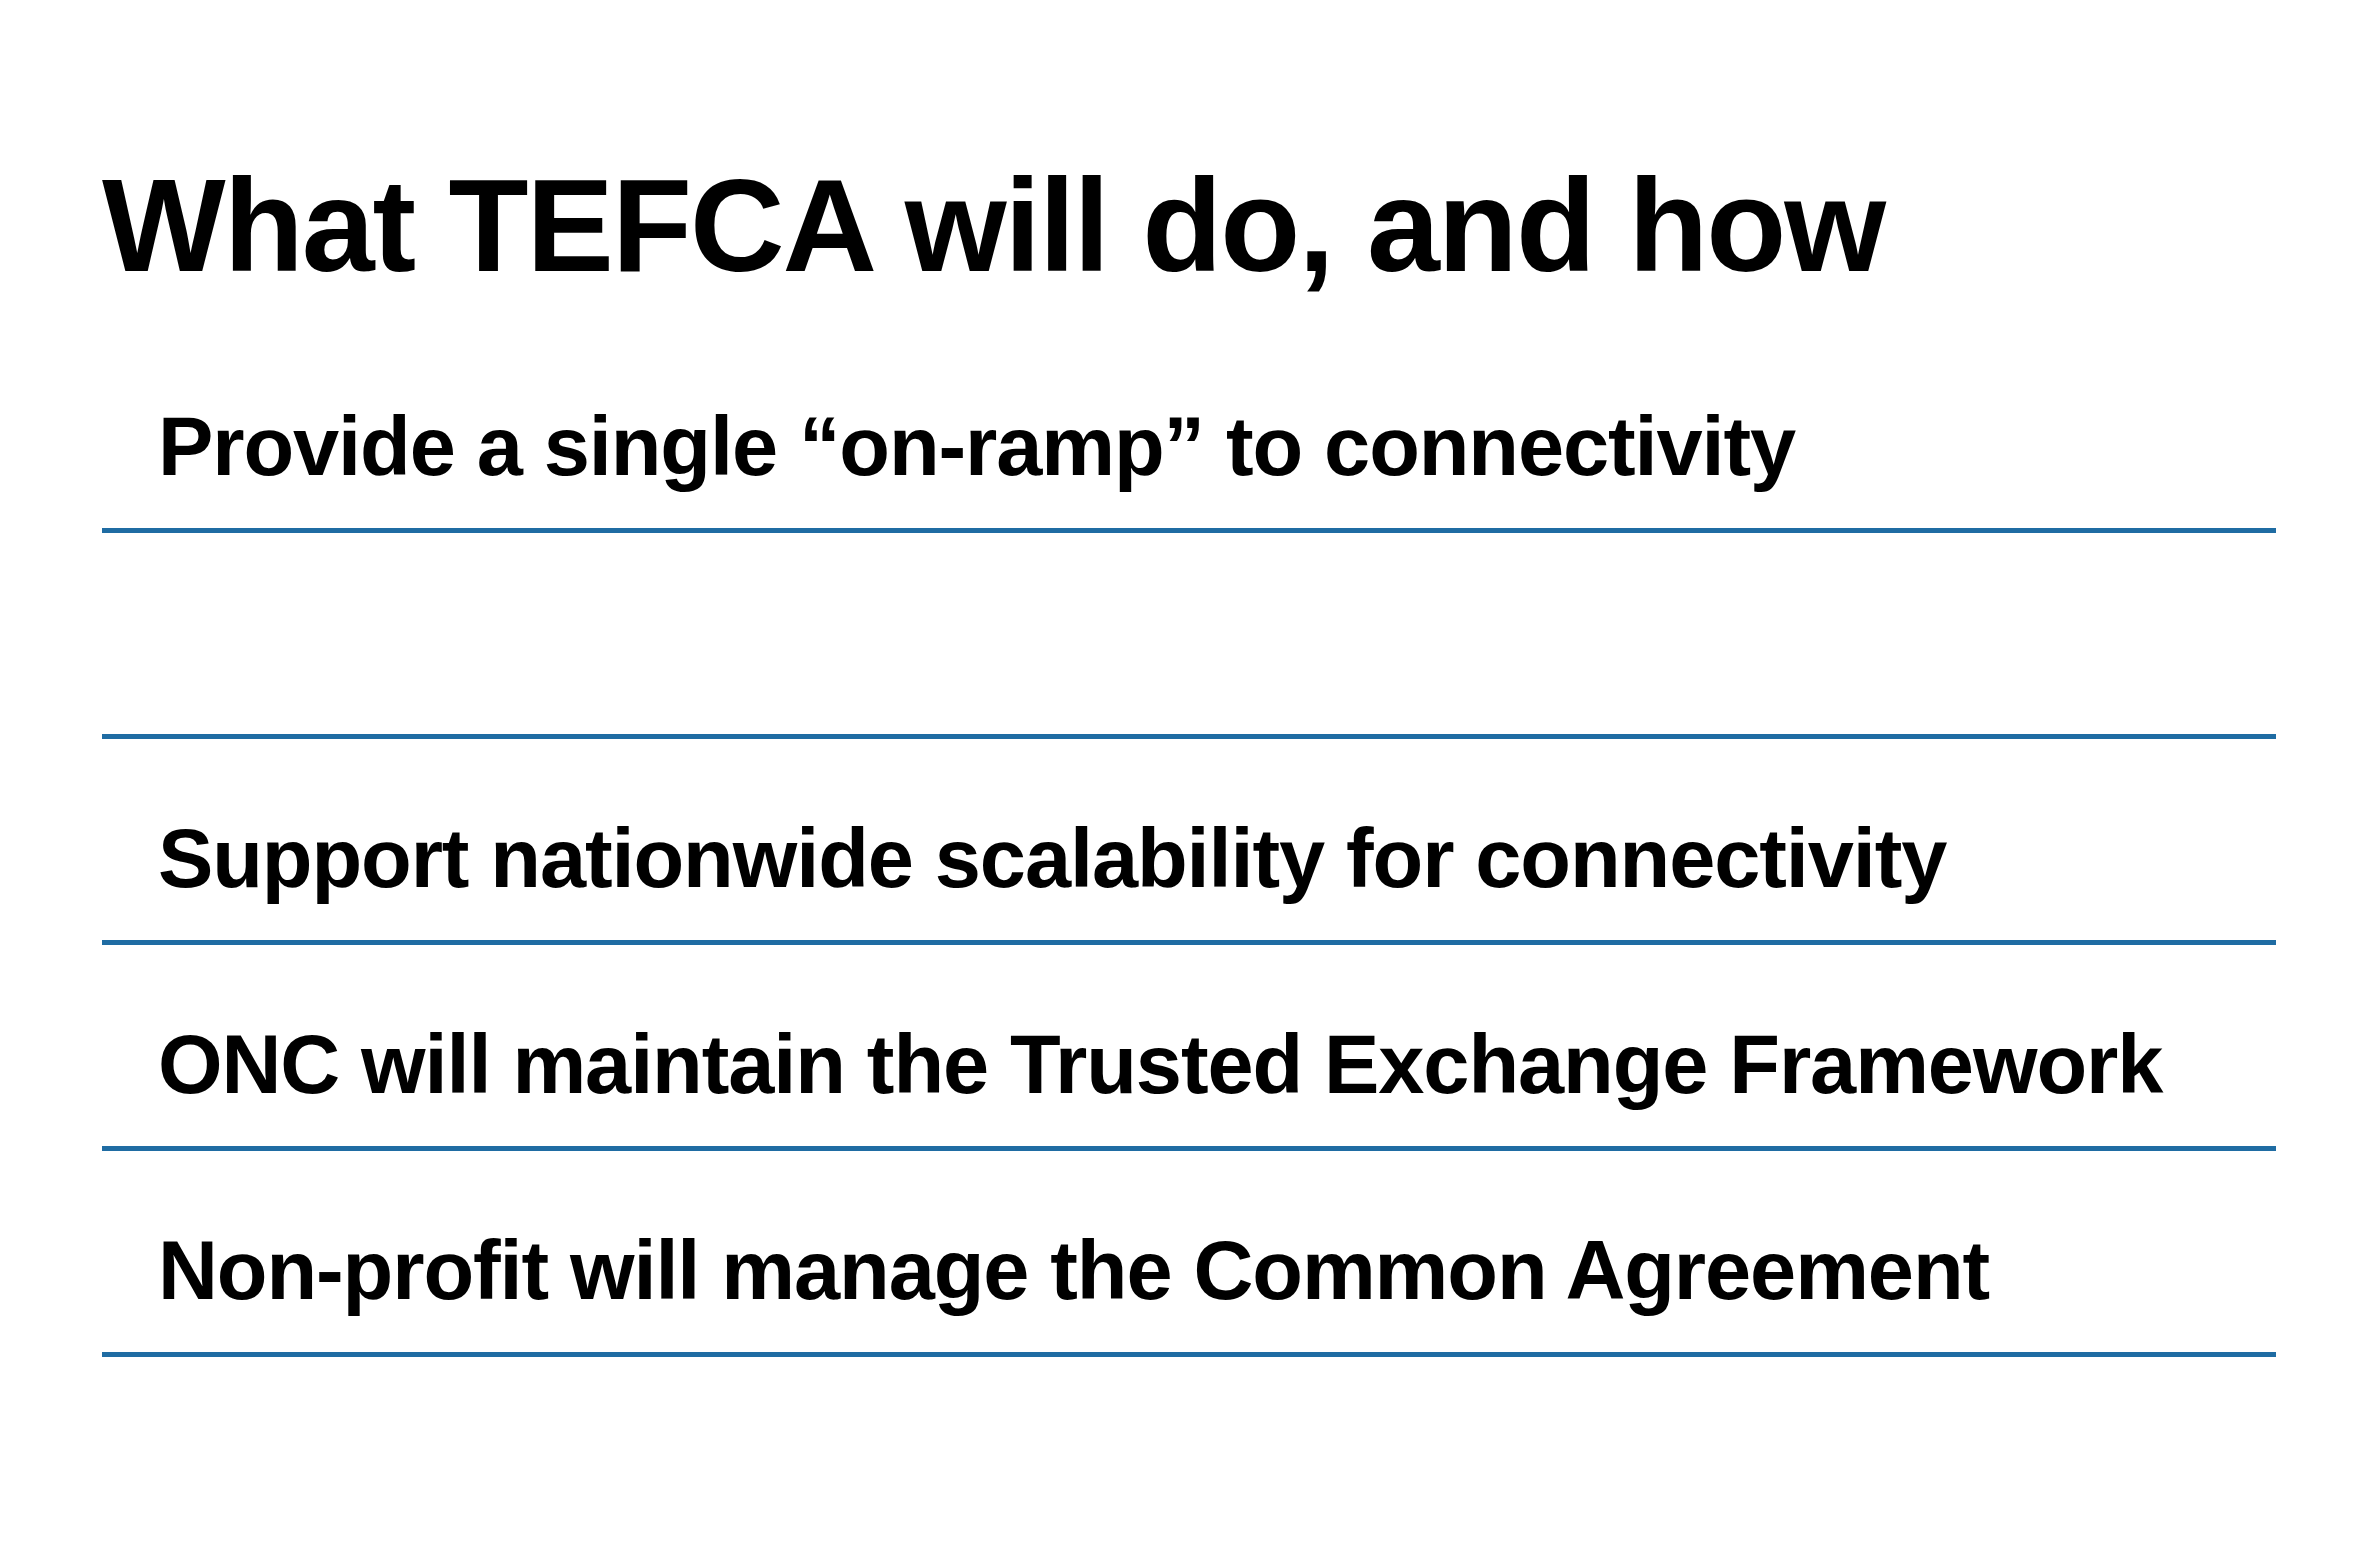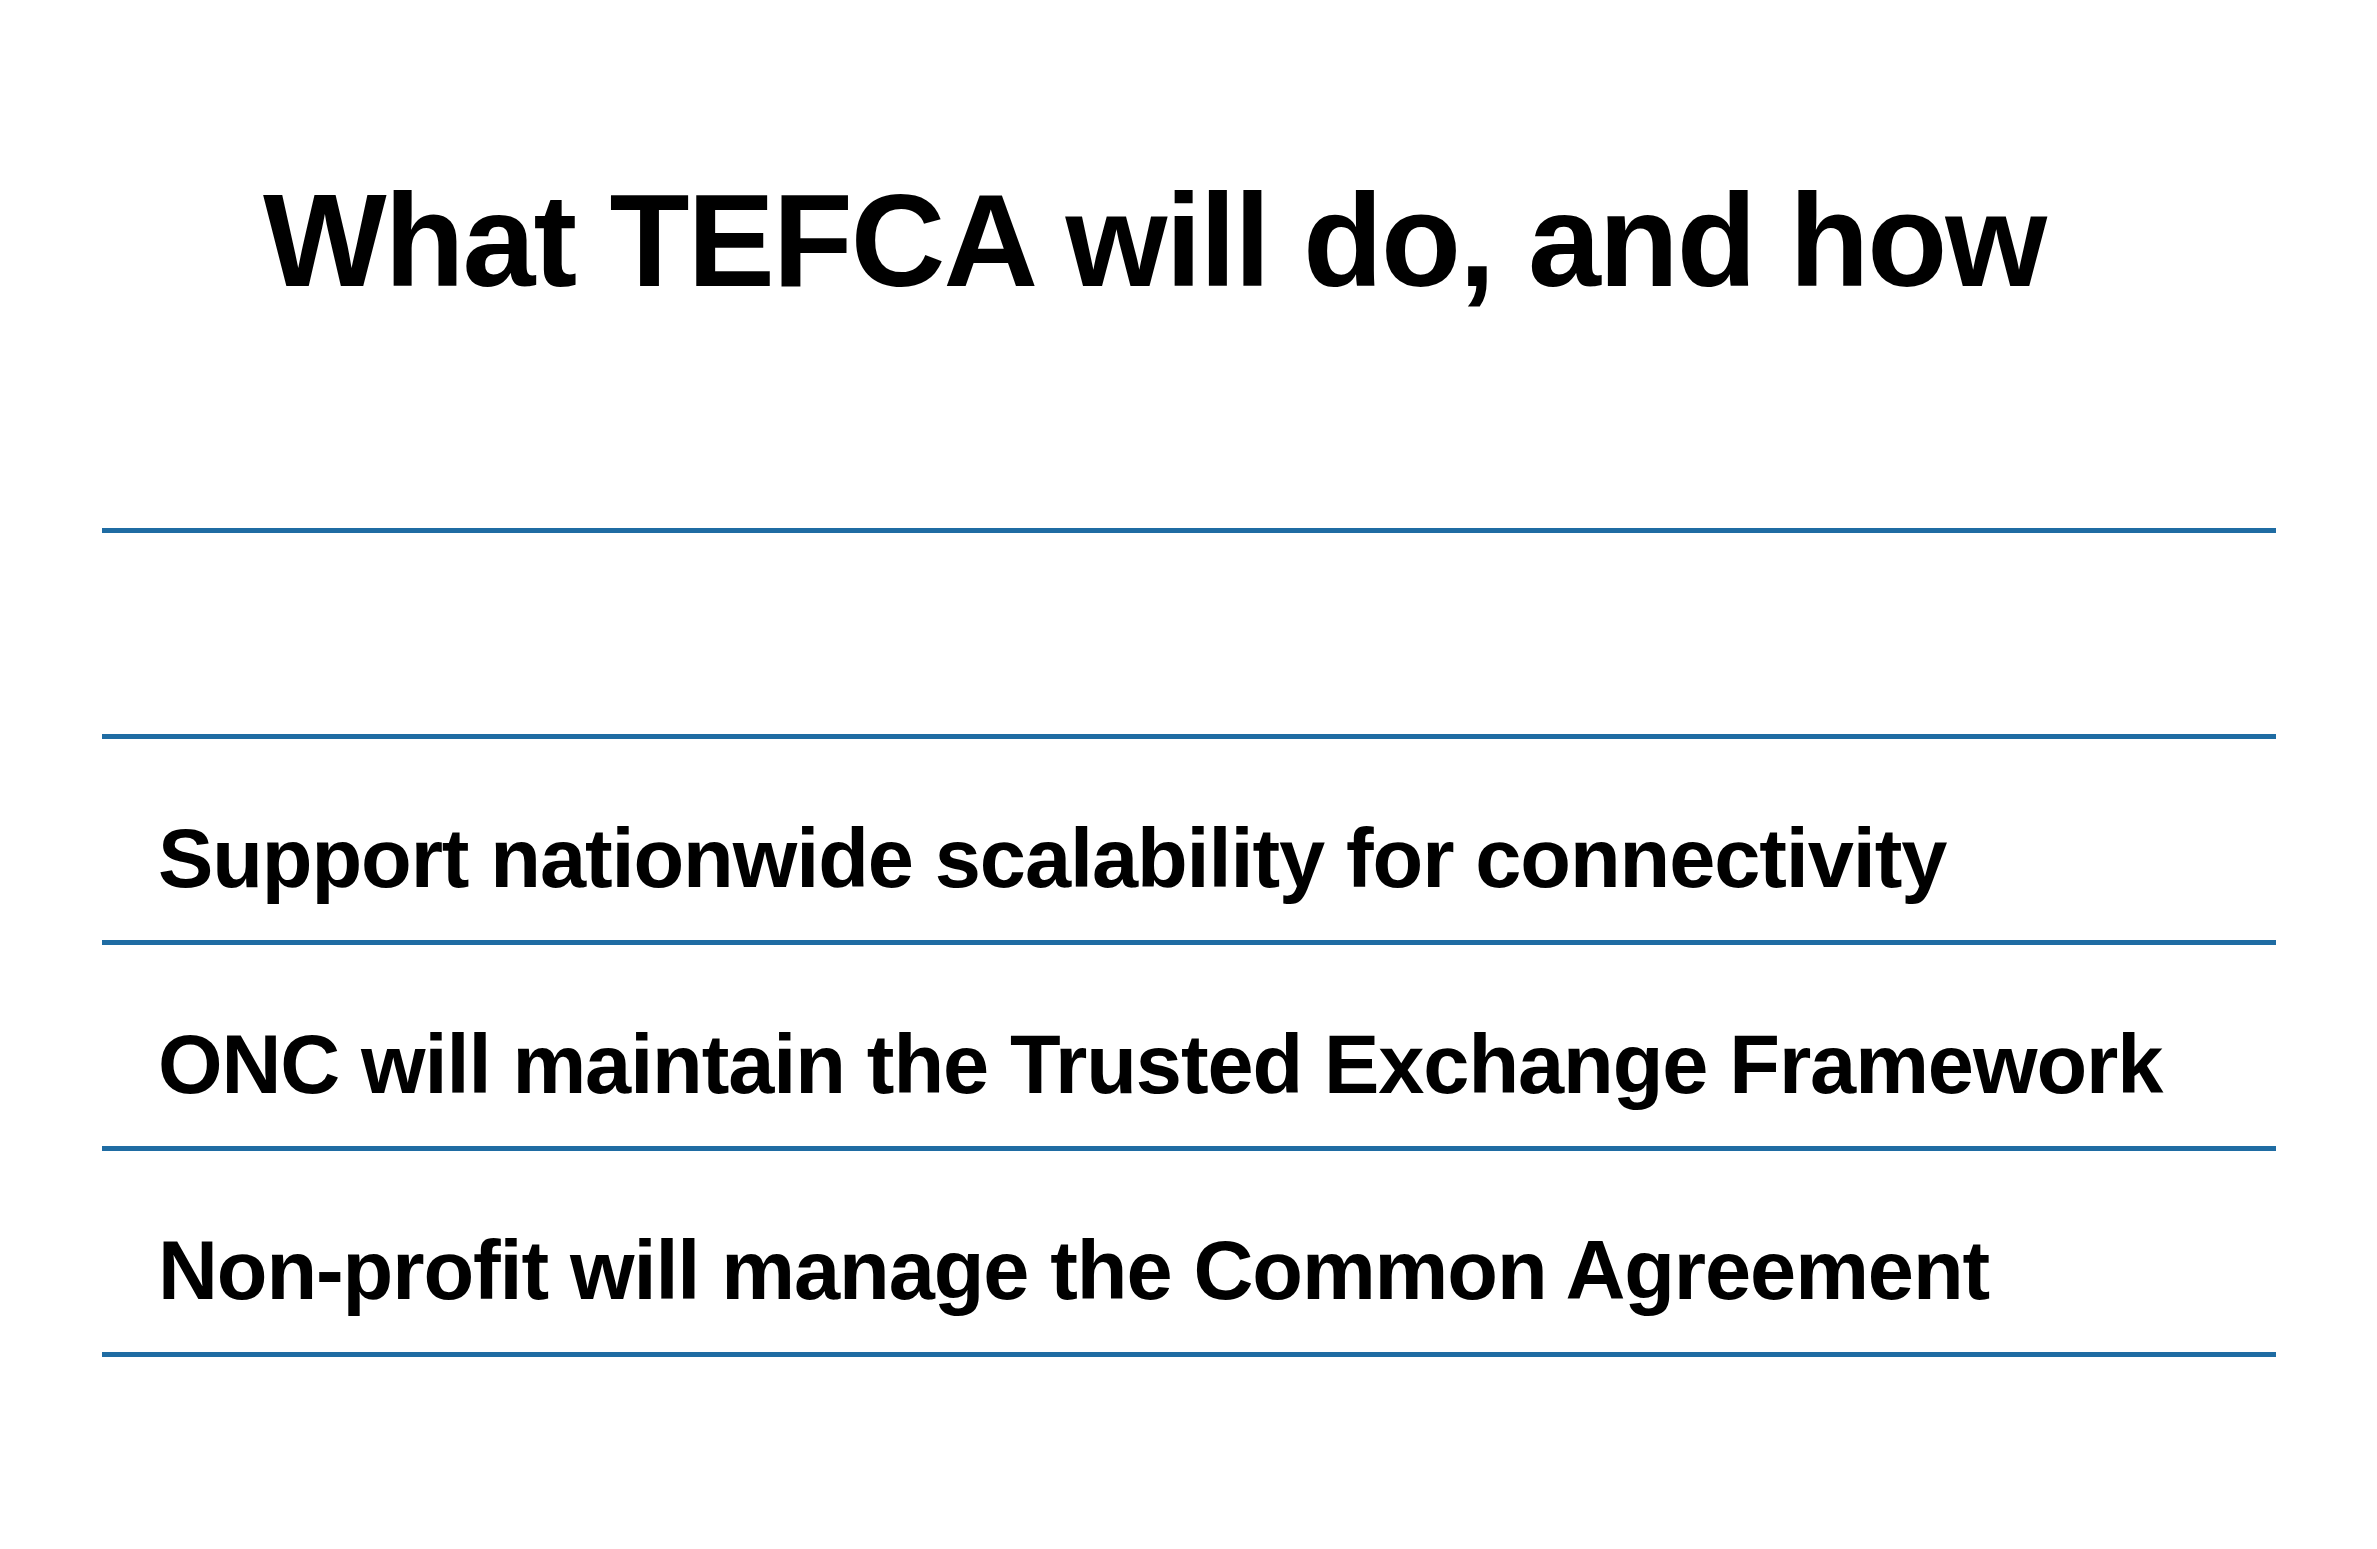--- a/index.html
+++ b/index.html
@@ -18,29 +18,28 @@
     height: 1549px;
     background: #ffffff;
     overflow: hidden;
     box-sizing: border-box;
   }
 
   
   .slide-title {
     position: absolute;
     left: 102px;
-    top: 85px;
+    top: 70px;
     width: 2104px;
     font-size: 131px;
     line-height: 1.04;
     font-weight: 700;
     letter-spacing: -2px;
     color: #000000;
     white-space: nowrap;
-    text-align: center;
   }
 
   
   .bullet-list {
     position: absolute;
     left: 102px;
     top: 327px;
     width: 2174px;
   }
 
@@ -74,20 +73,21 @@
 </head>
 <body>
 
 <div class="slide">
 
   <h1 class="slide-title">What TEFCA will do, and how</h1>
 
   <div class="bullet-list">
 
     <div class="bullet-row">
+      <div class="bullet-text">Provide a single “on-ramp” to connectivity</div>
       <div class="bullet-rule"></div>
     </div>
 
     <div class="bullet-row">
       <div class="bullet-rule"></div>
     </div>
 
     <div class="bullet-row">
       <div class="bullet-text">Support nationwide scalability for connectivity</div>
       <div class="bullet-rule"></div>

